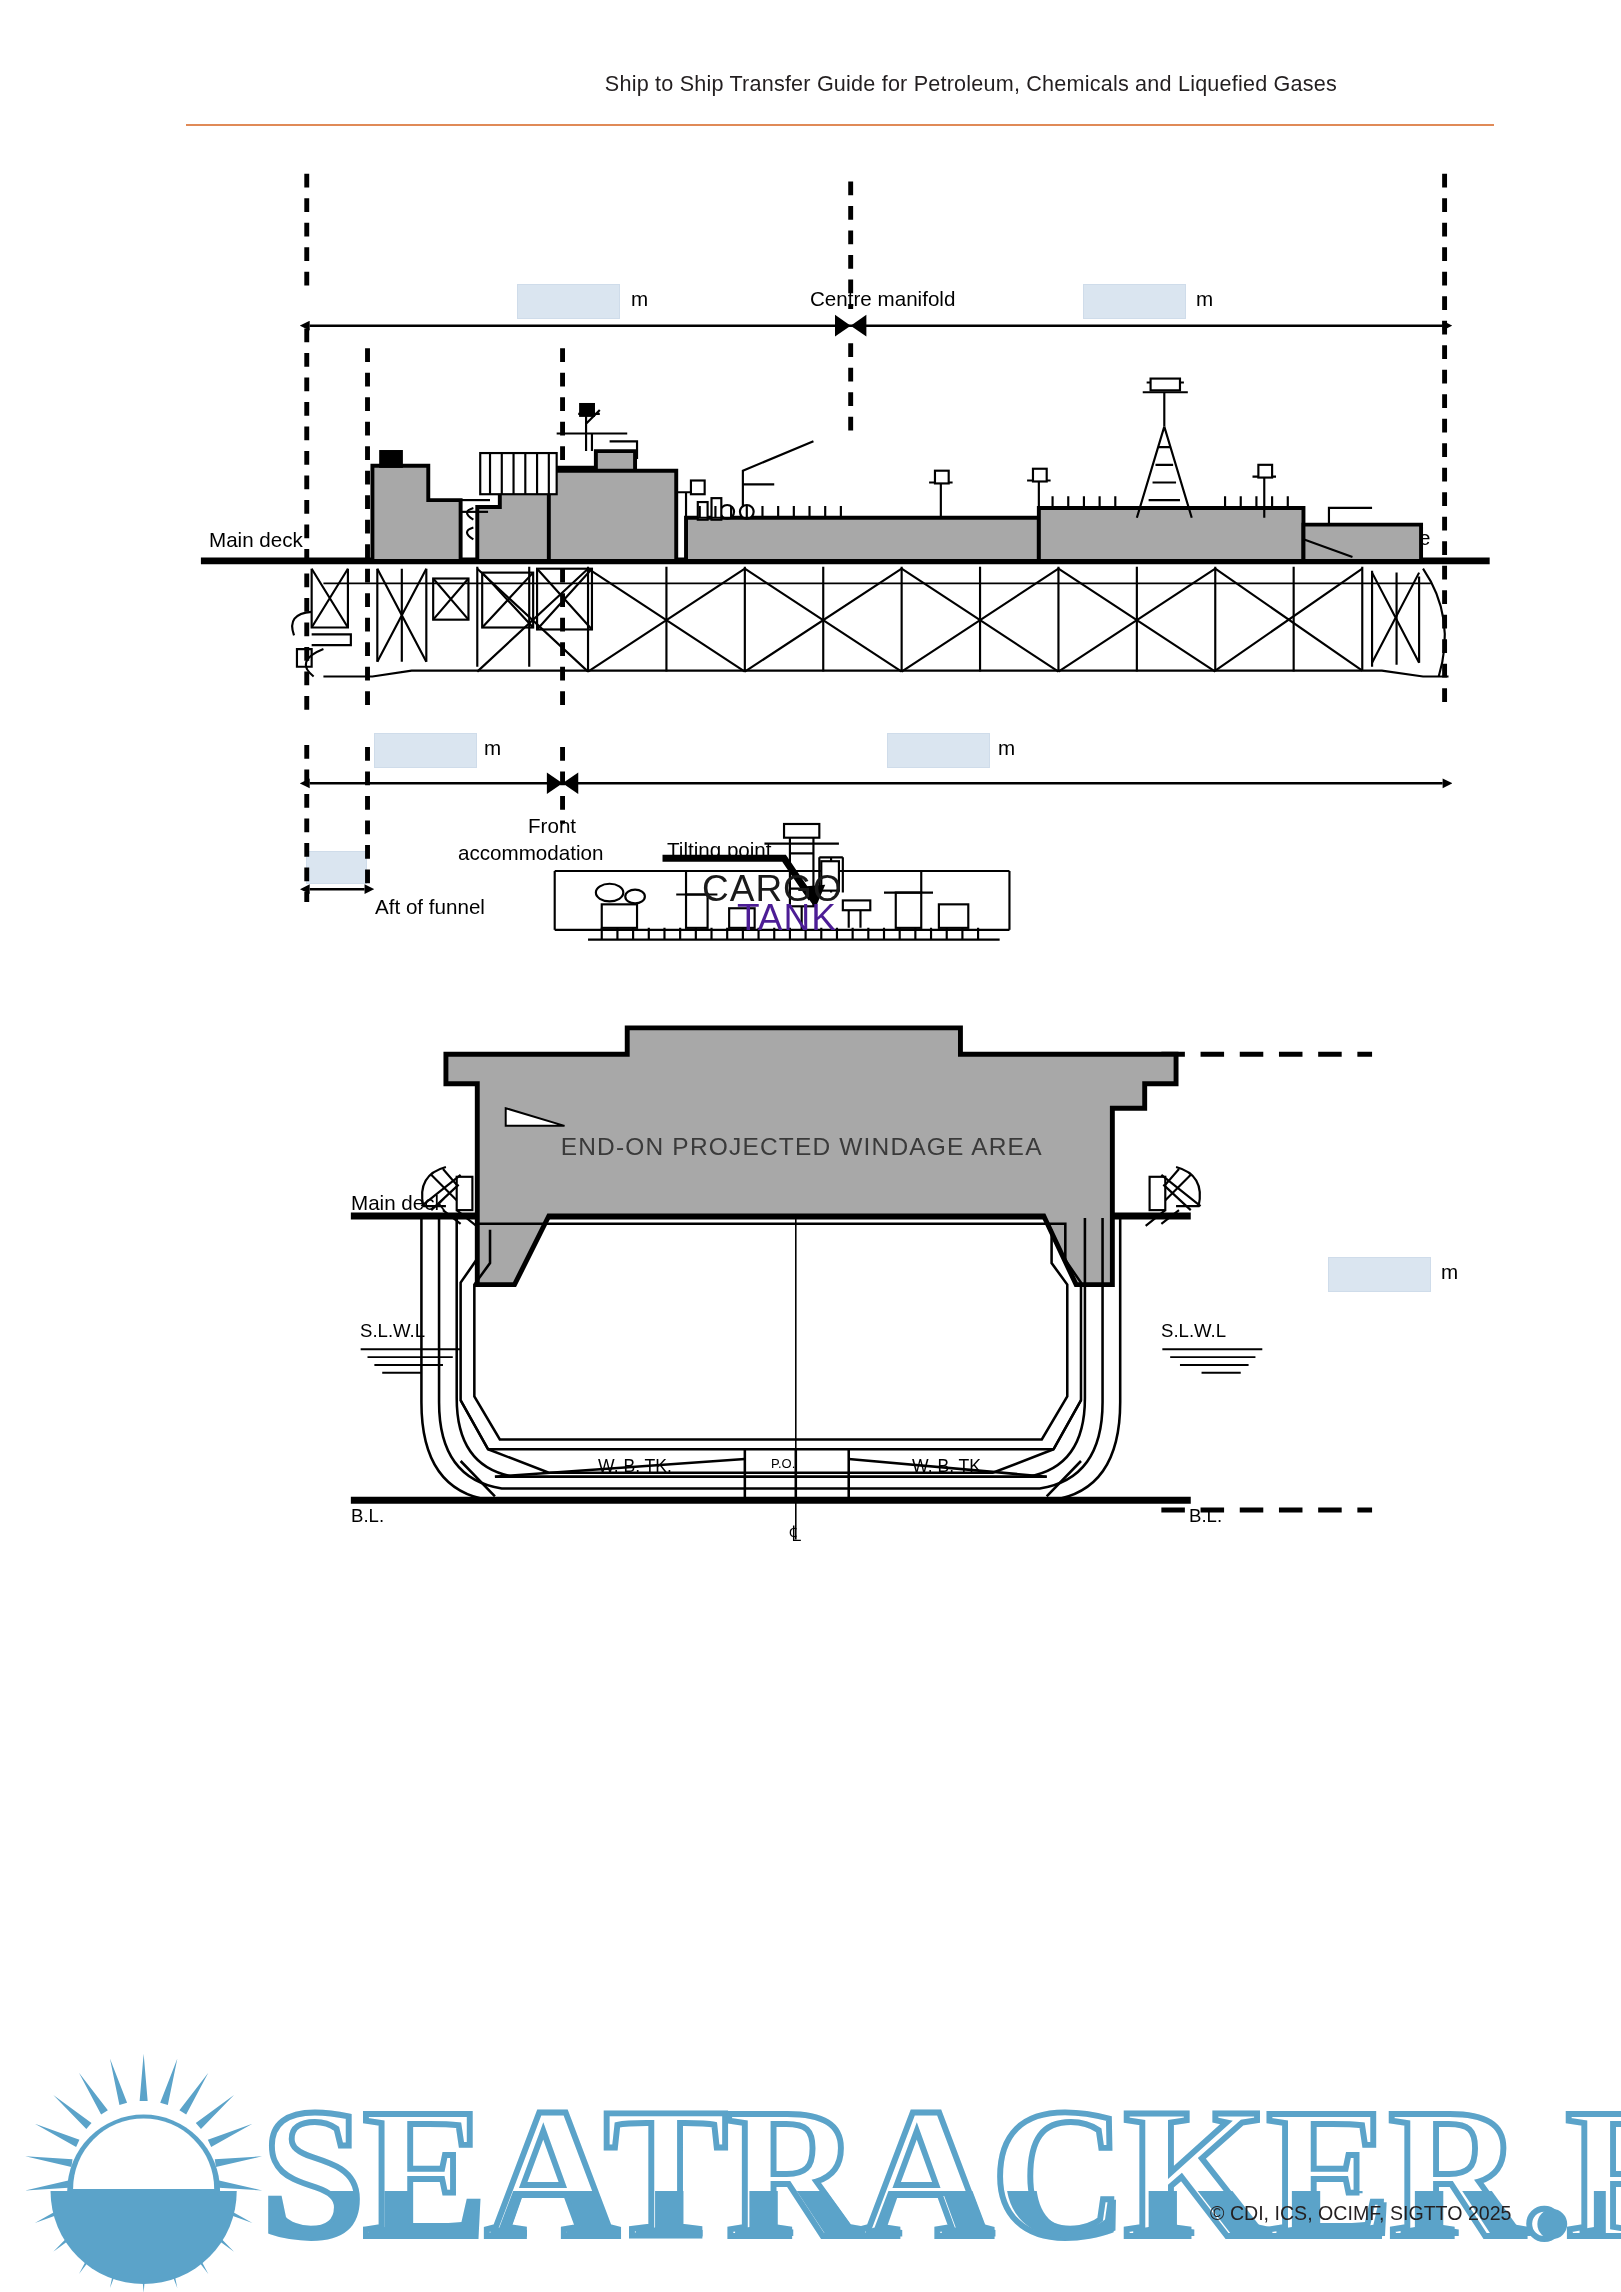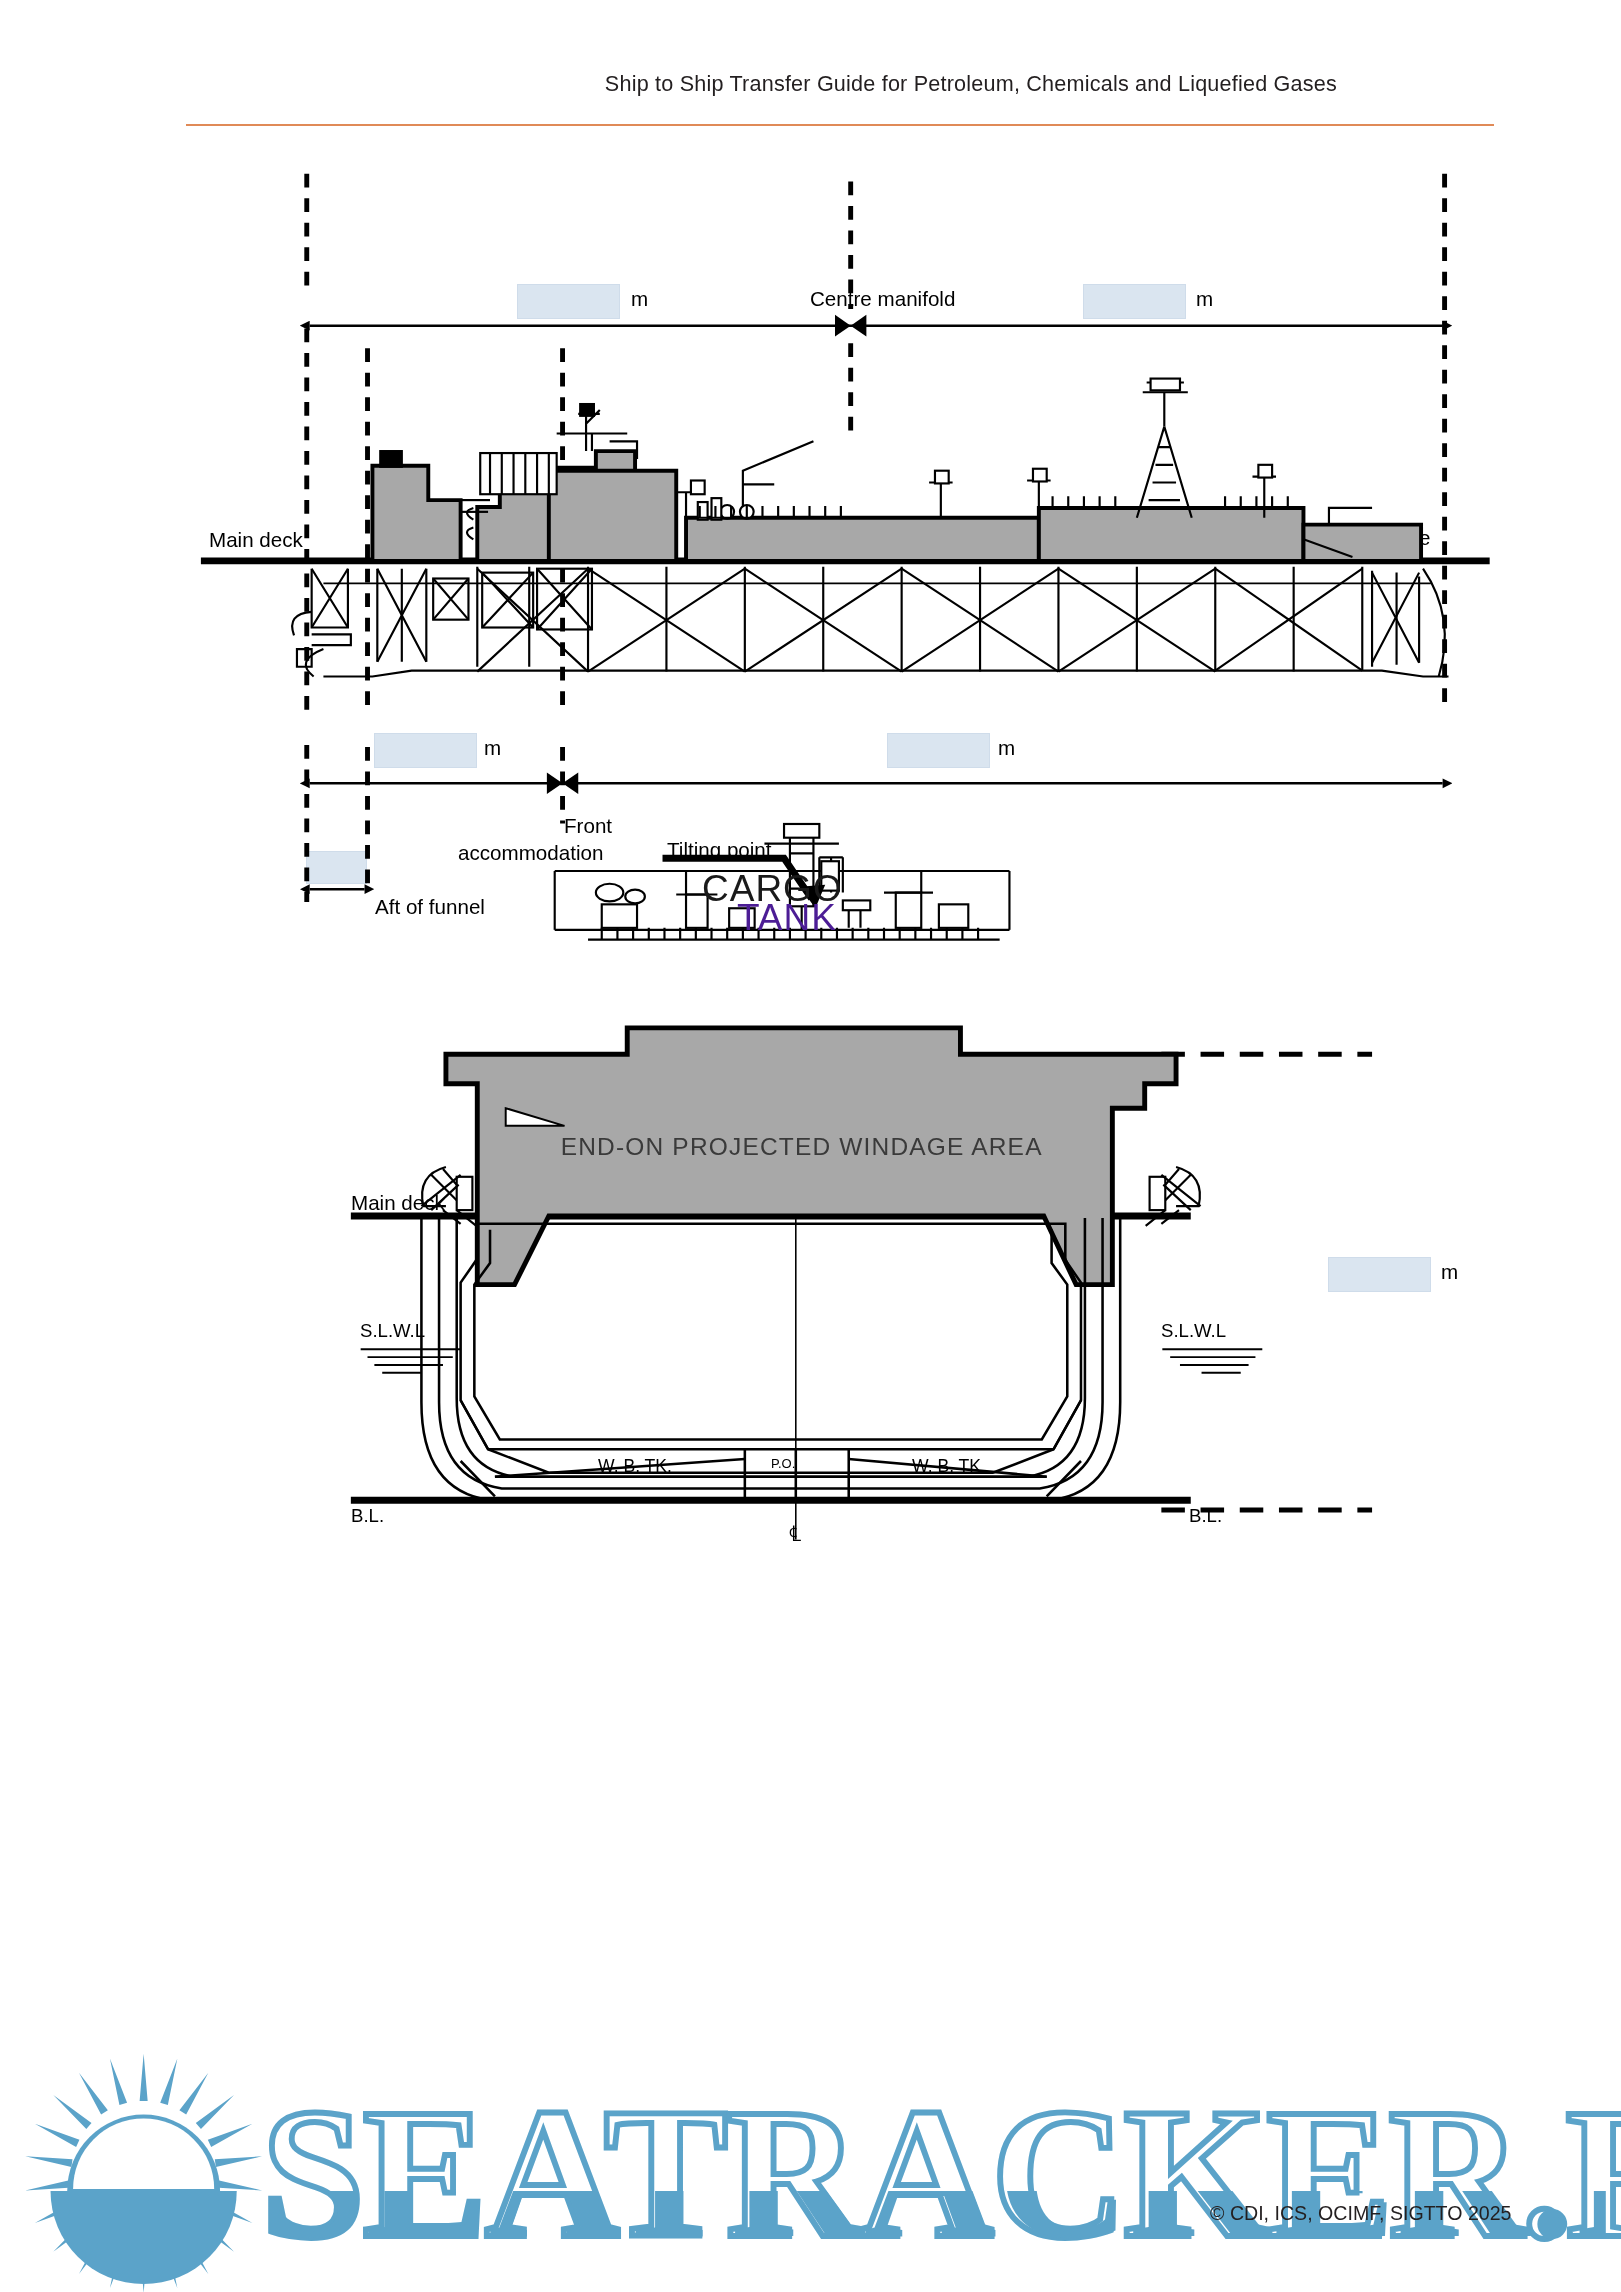--- a/index.html
+++ b/index.html
@@ -118,21 +118,21 @@
   <div class="lbl" style="left:1372px; top:348px;margin-top:31px;">Profile</div>
 
   <div class="lbl" style="left:209px; top:381px;">Main deck</div>
 
   <div class="fillbox" style="left:374px; top:586px; width:103px; height:35px;"></div>
   <div class="unit" style="left:484px; top:589px;">m</div>
 
   <div class="fillbox" style="left:887px; top:586px; width:103px; height:35px;"></div>
   <div class="unit" style="left:998px; top:589px;">m</div>
 
-  <div class="lbl" style="left:564px; top:667px;">Front</div>
+  <div class="lbl" style="left:528px; top:667px;">Front</div>
   <div class="lbl" style="left:458px; top:694px;">accommodation</div>
 
   <div class="fillbox" style="left:306px; top:704px; width:61px; height:33px;"></div>
   <div class="lbl" style="left:375px; top:748px;">Aft of funnel</div>
 
   <svg style="position:absolute; left:0; top:0;" width="1621" height="667" viewBox="0 0 1654 680">
     <defs>
       <marker id="arrL" markerWidth="12" markerHeight="12" refX="10" refY="5" orient="auto" markerUnits="userSpaceOnUse">
         <path d="M10,0 L10,10 L0,5 z" fill="#000"></path>
       </marker>

